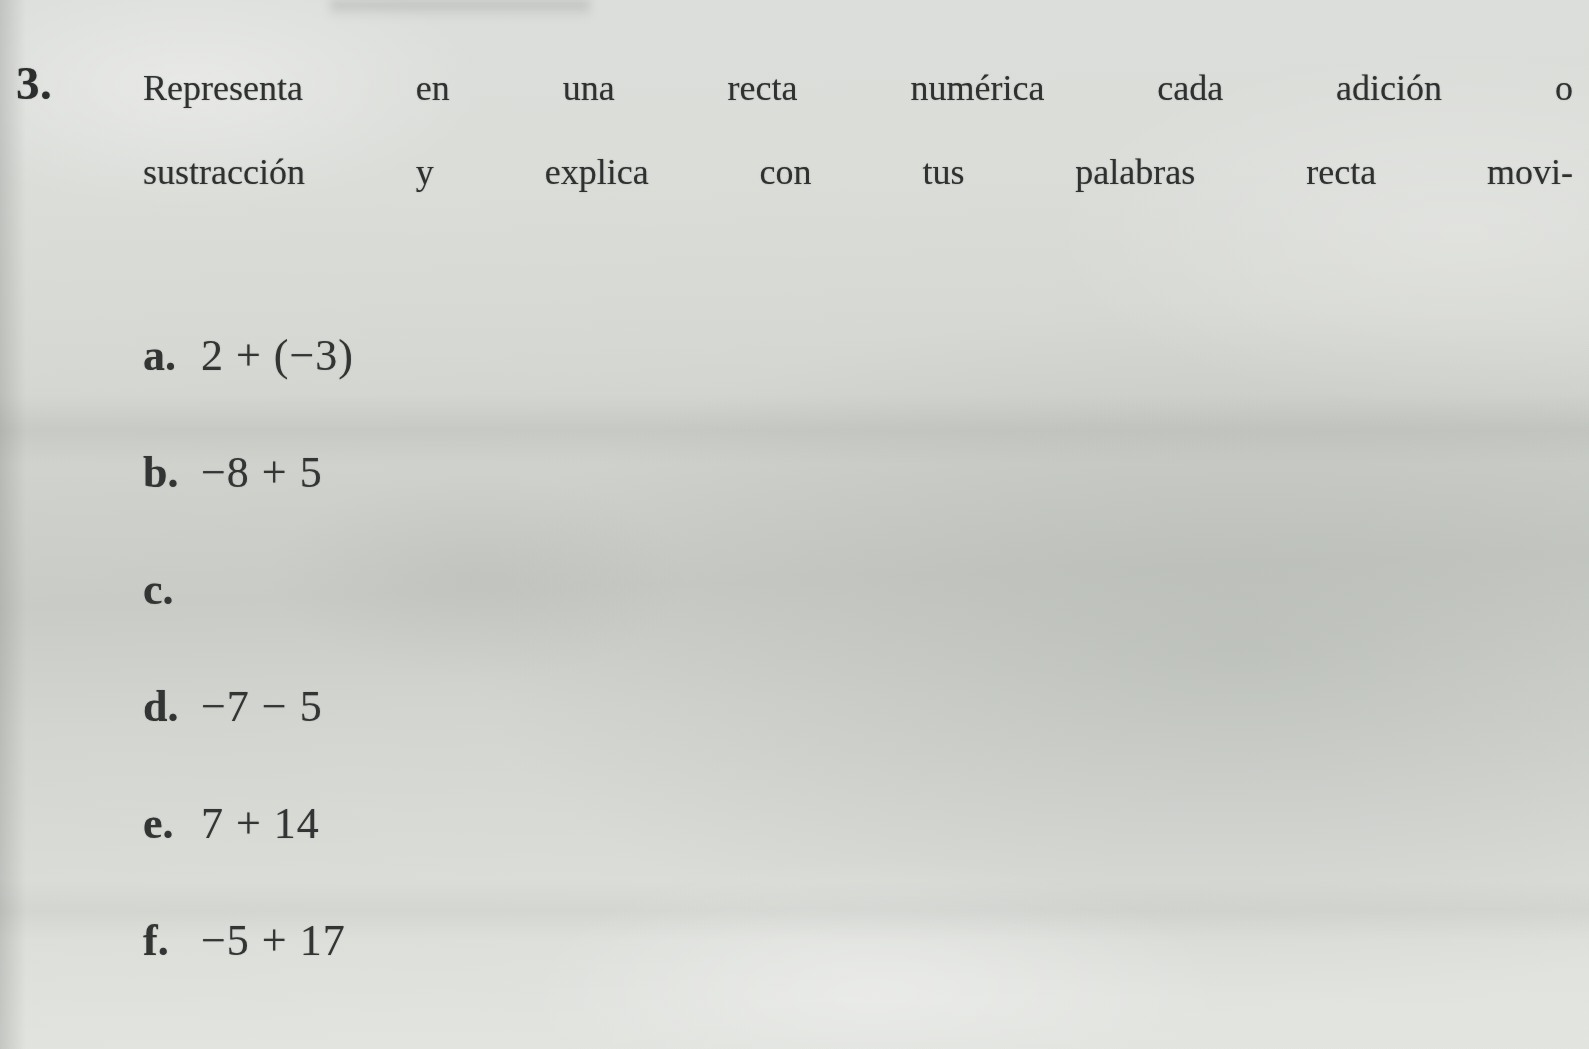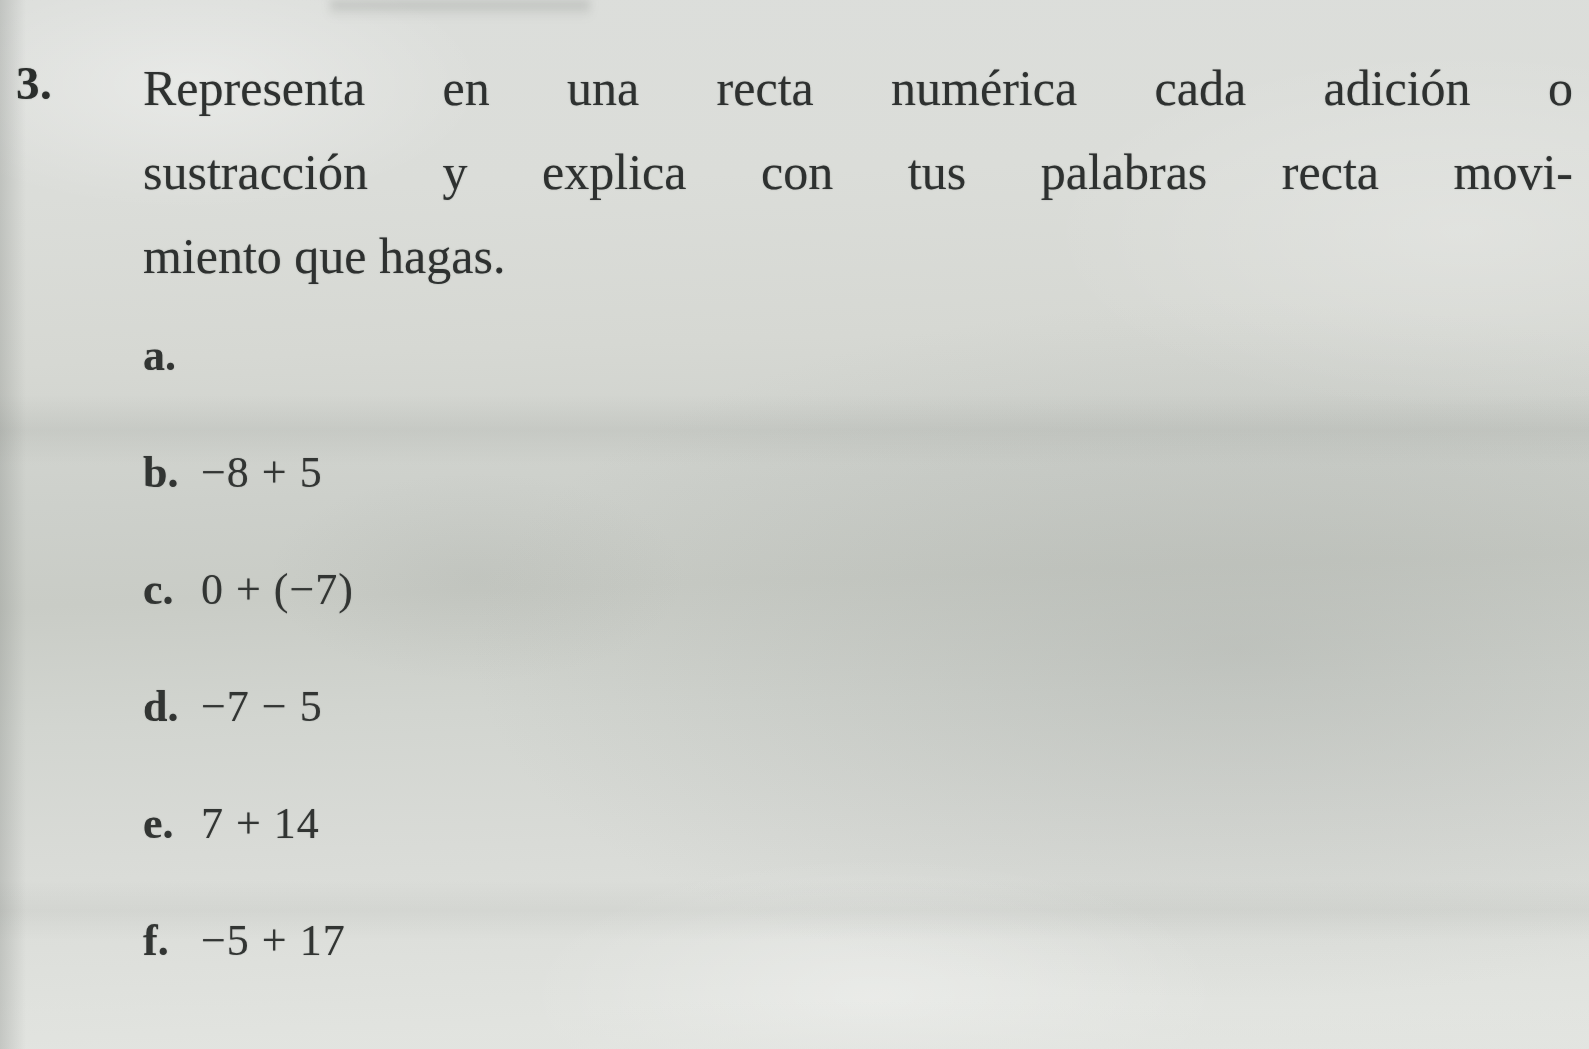--- a/index.html
+++ b/index.html
@@ -71,21 +71,21 @@
     color: #2b2e2c;
     letter-spacing: 0.5px;
     text-shadow: 0 0 1.2px rgba(60,63,60,0.55);
   }
 
   .stem {
     position: absolute;
     left: 143px;
     top: 46px;
     width: 1430px;
-    font-size: 50px;
+    font-size: 36px;
     line-height: 84px;
     color: #2e3130;
     text-align: justify;
     text-shadow: 0 0 1.3px rgba(70,73,70,0.5);
   }
   .stem .l2, .stem .l3 { display: block; }
   .stem .l1 { display: block; text-align: justify; text-align-last: justify; }
   .stem .l2 { text-align: justify; text-align-last: justify; }
 
   .items {
@@ -125,37 +125,36 @@
   <div class="edge-left"></div>
   <div class="top-smudge"></div>
 
   <div class="content soft">
 
     <div class="qnum">3.</div>
 
     <div class="stem">
       <span class="l1">Representa en una recta numérica cada adición o</span>
       <span class="l2">sustracción y explica con tus palabras recta movi-</span>
-      <span class="l3">miento que hagas.</span>
     </div>
 
     <div class="items">
 
       <div class="item">
         <span class="lbl">a.</span>
+        <span class="expr">2 + (−3)</span>
       </div>
 
       <div class="item">
         <span class="lbl">b.</span>
         <span class="expr">−8 + 5</span>
       </div>
 
       <div class="item">
         <span class="lbl">c.</span>
-        <span class="expr">0 + (−7)</span>
       </div>
 
       <div class="item">
         <span class="lbl">d.</span>
         <span class="expr">−7 − 5</span>
       </div>
 
       <div class="item">
         <span class="lbl">e.</span>
         <span class="expr">7 + 14</span>

